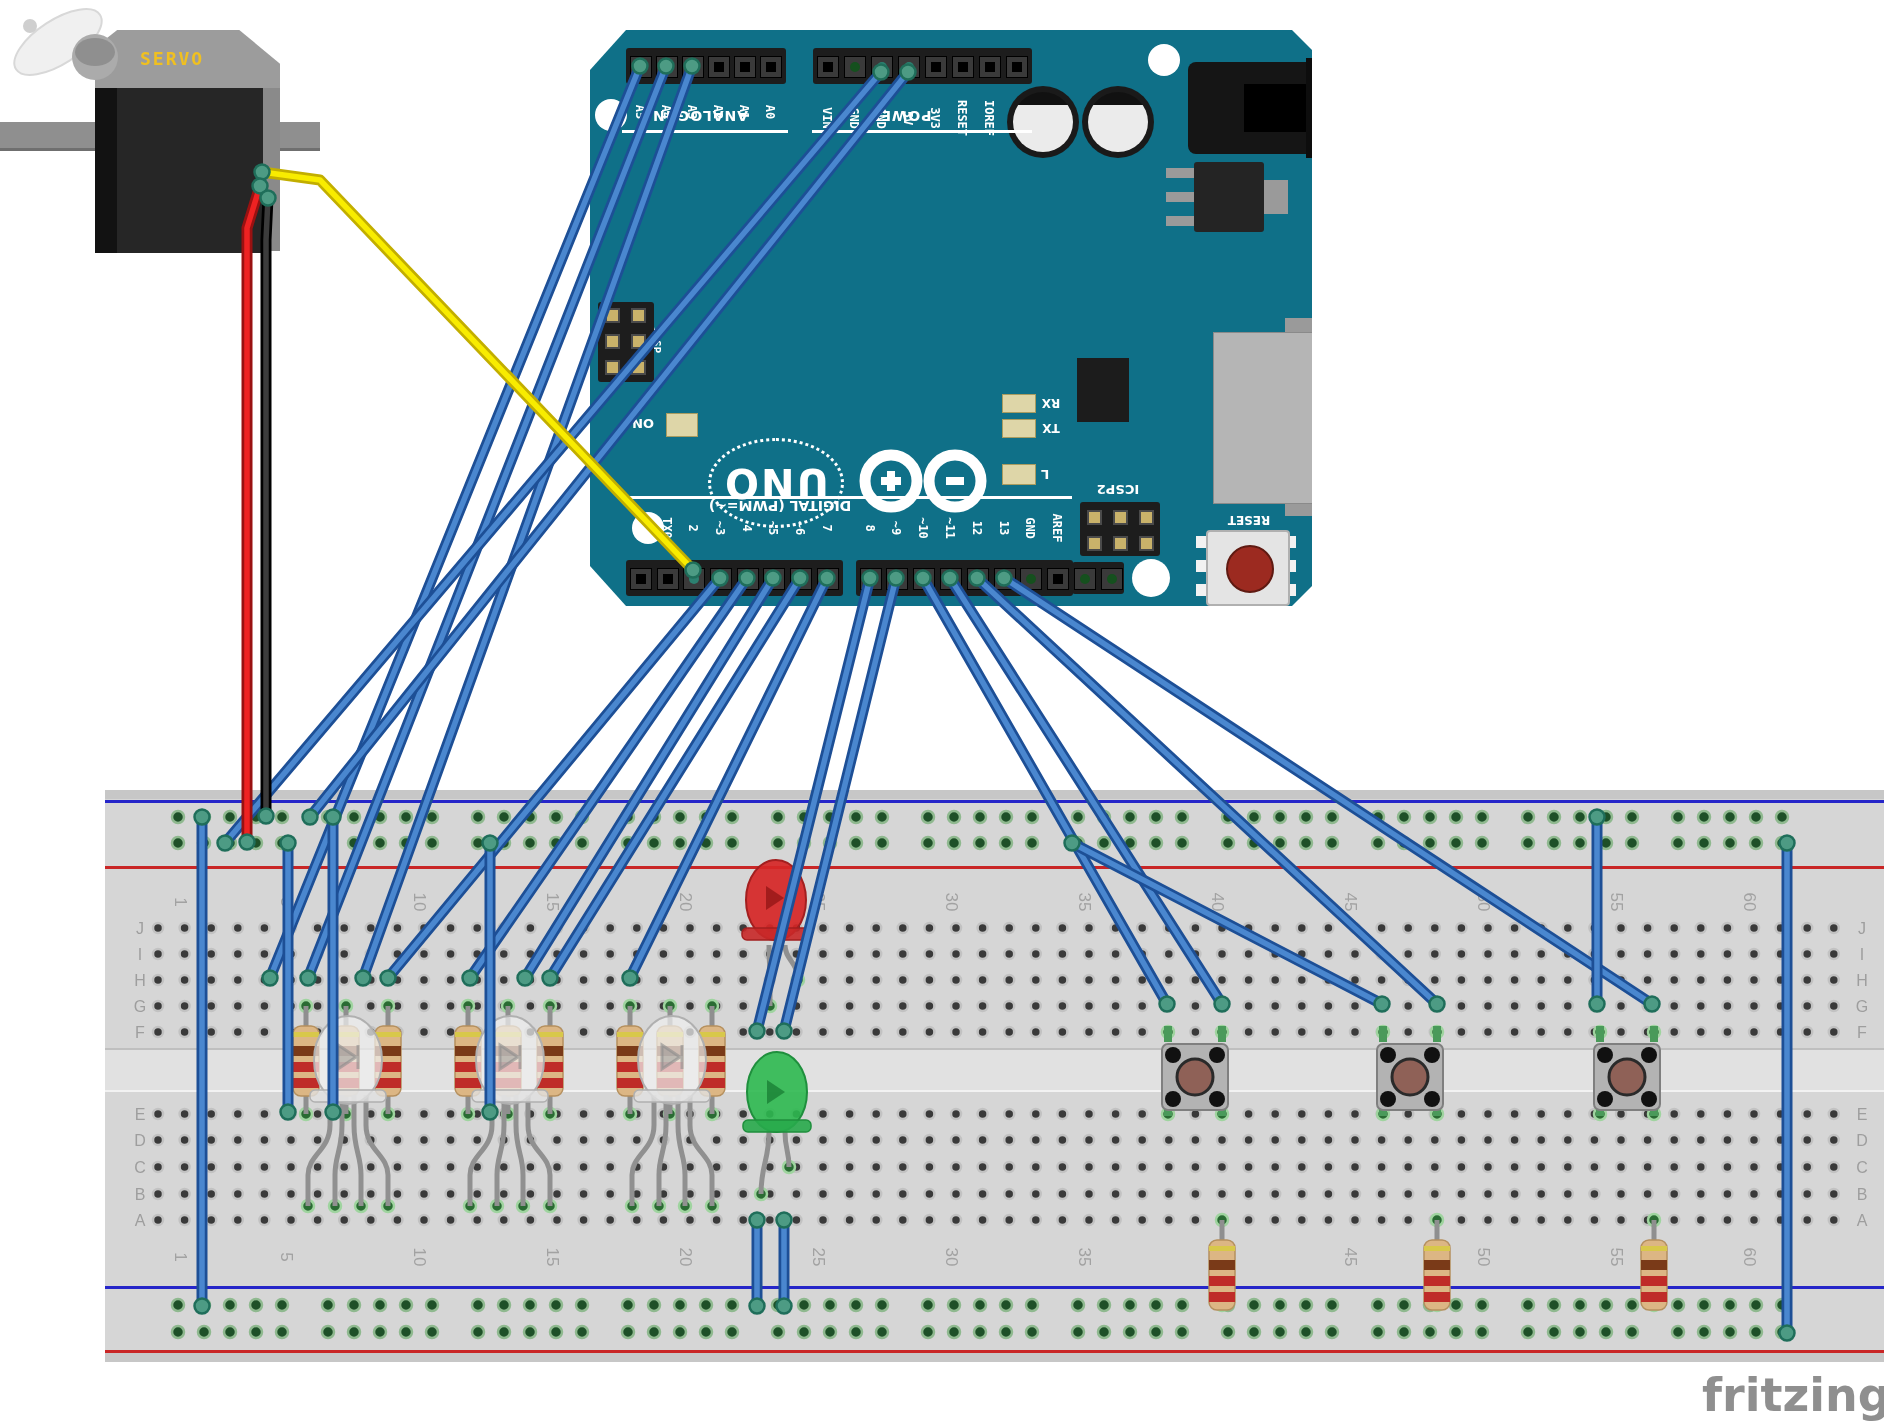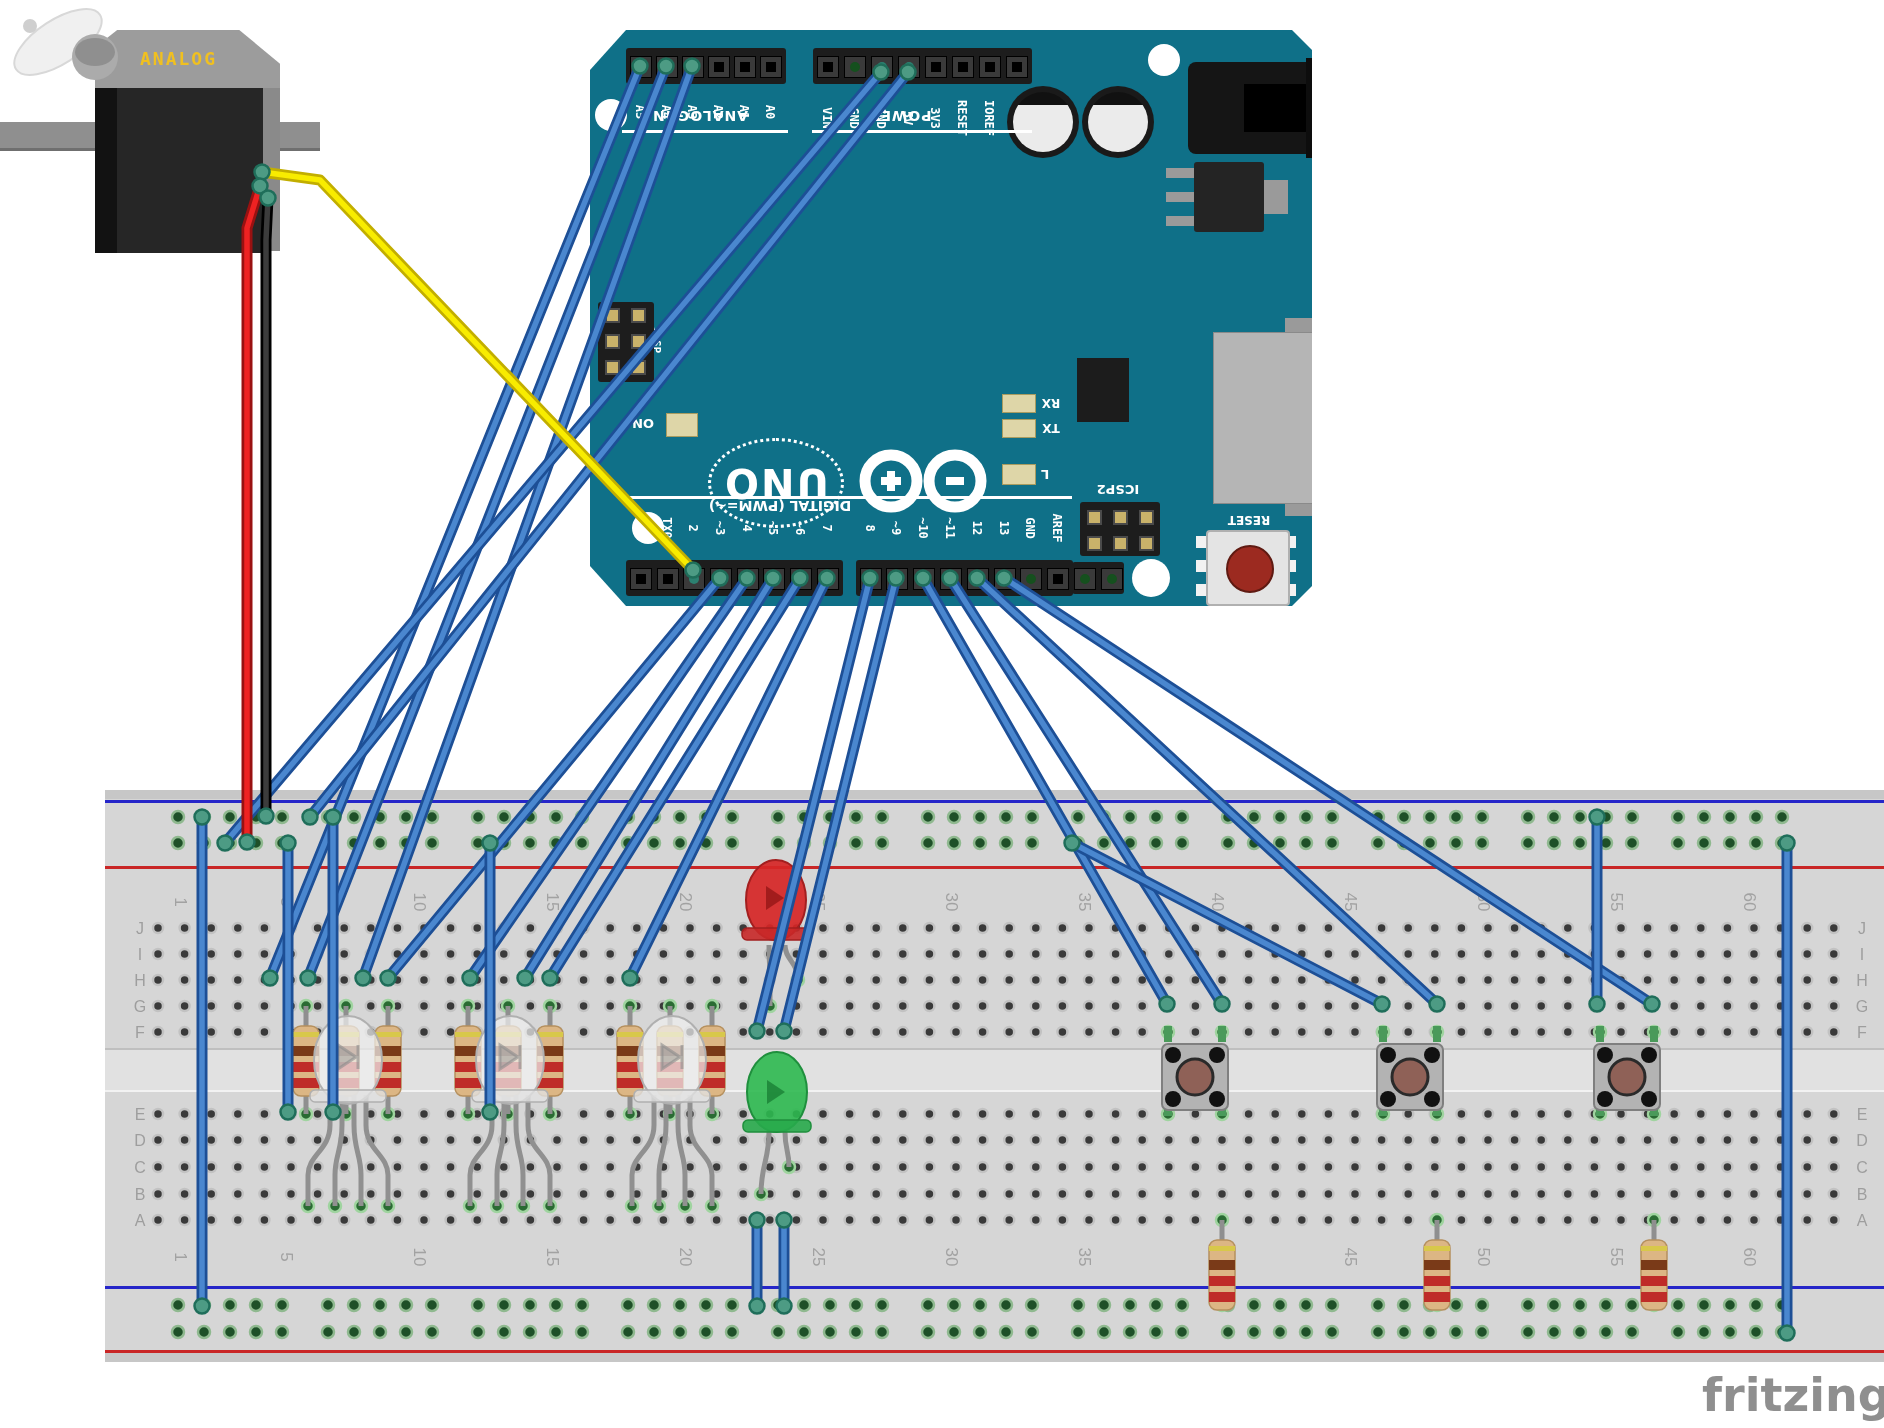--- a/index.html
+++ b/index.html
@@ -1229,21 +1229,21 @@
     <div class="servo-body"></div>
     <div class="servo-body-shadeL"></div>
     <div class="servo-sideR"></div>
     <div class="servo-cap"></div>
     <svg width="340" height="270" style="position:absolute;left:0;top:0">
       <ellipse cx="58" cy="42" rx="50" ry="22" transform="rotate(-33 58 42)" fill="#f0f0f0" stroke="#d8d8d8" stroke-width="2"></ellipse>
       <circle cx="30" cy="26" r="7" fill="#cfcfcf"></circle>
       <circle cx="95" cy="57" r="23" fill="#ababab"></circle>
       <ellipse cx="95" cy="52" rx="20" ry="14" fill="#8f8f8f"></ellipse>
     </svg>
-    <div class="servo-label">ANALOG</div>
+    <div class="servo-label">SERVO</div>
   </div>
 
   <div id="arduino" class="abs">
 
     <div class="mhole" style="left:5px;top:69px;width:32px;height:32px"></div>
     <div class="mhole" style="left:558px;top:14px;width:32px;height:32px"></div>
     <div class="mhole" style="left:42px;top:482px;width:32px;height:32px"></div>
     <div class="mhole" style="left:542px;top:529px;width:38px;height:38px"></div>
 
     <div class="ecap" style="left:417px;top:56px">

